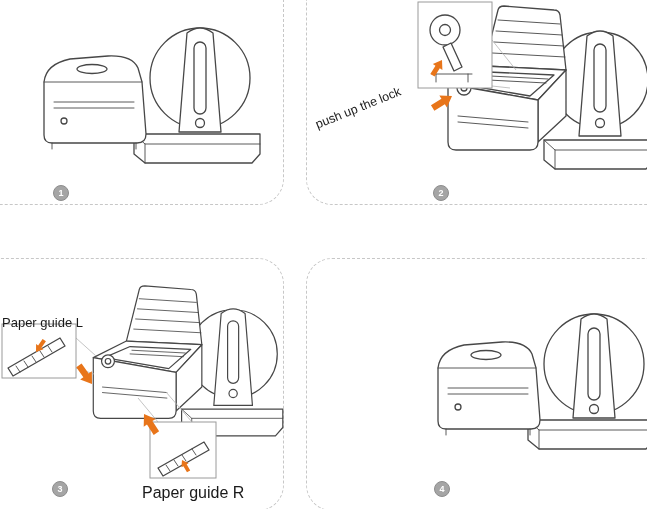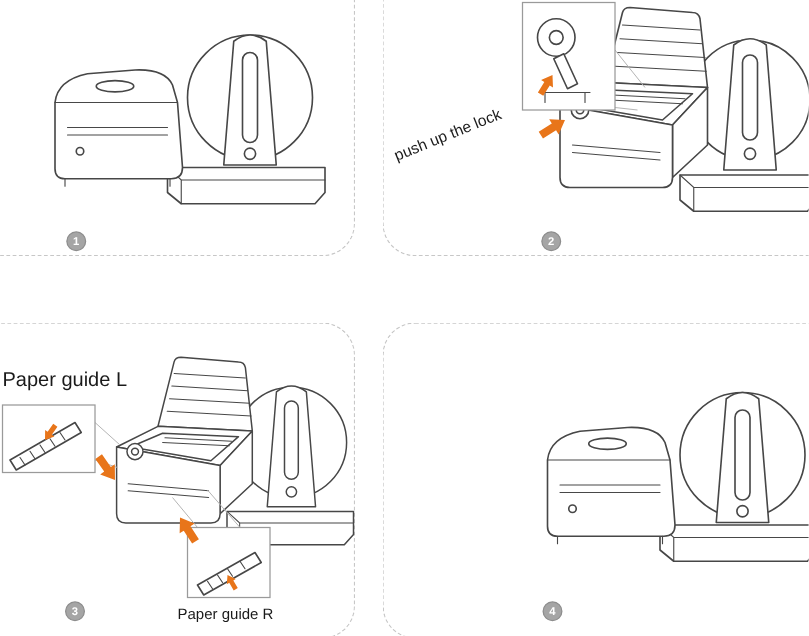--- a/index.html
+++ b/index.html
@@ -25,22 +25,22 @@
     font-size:9px;line-height:14px;text-align:center;font-weight:bold;
   }
   .b1{left:53px;top:185px;}
   .b2{left:433px;top:185px;}
   .b3{left:52px;top:481px;}
   .b4{left:434px;top:481px;}
   .note{
     position:absolute;font-size:12.5px;color:#1a1a1a;white-space:nowrap;
   }
   .rot{left:316px;top:118px;transform:rotate(-22deg);transform-origin:0 50%;}
-  .lblL{left:2px;top:296px;font-size:16px;}
-  .lblR{left:142px;top:484px;font-size:12px;}
+  .lblL{left:2px;top:315px;font-size:13px;}
+  .lblR{left:142px;top:484px;font-size:16px;}
   svg .line{fill:#fff;stroke:#474747;stroke-width:1.3;stroke-linejoin:round;stroke-linecap:round;}
   svg .thin{fill:none;stroke:#474747;stroke-width:0.9;stroke-linecap:round;}
   svg .leader{fill:none;stroke:#b5b5b5;stroke-width:0.8;}
   svg .box{fill:#fff;stroke:#9a9a9a;stroke-width:1;}
   svg .arrow{fill:#E8751A;stroke:none;}
 </style>
 </head>
 <body>
 
 <div class="sheet">

